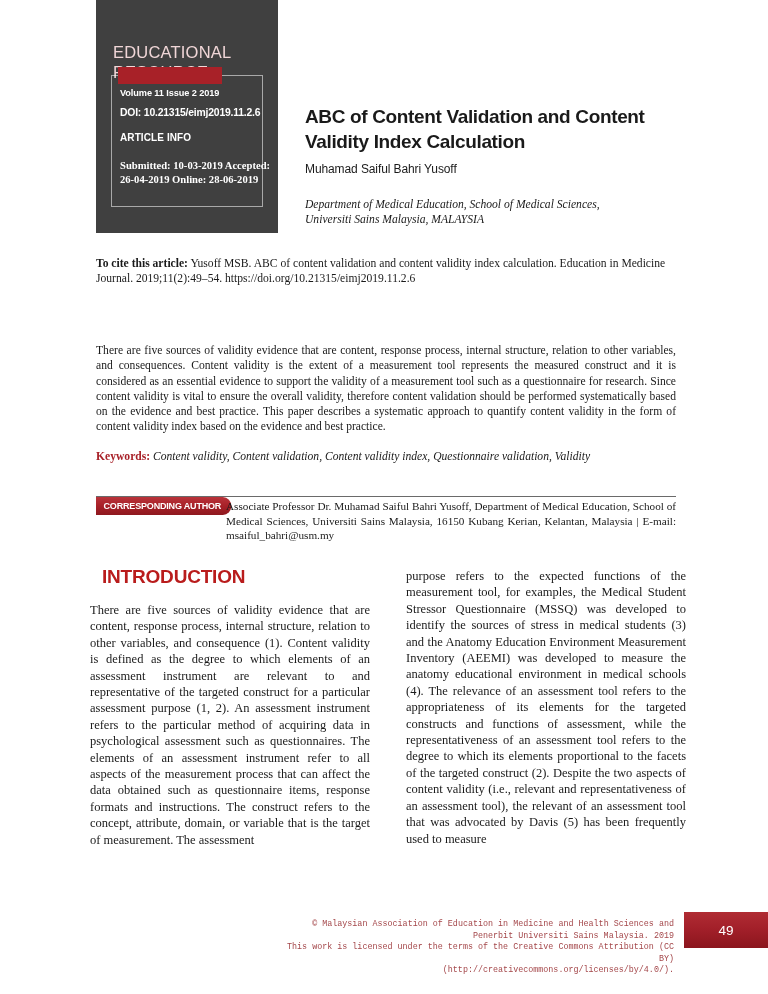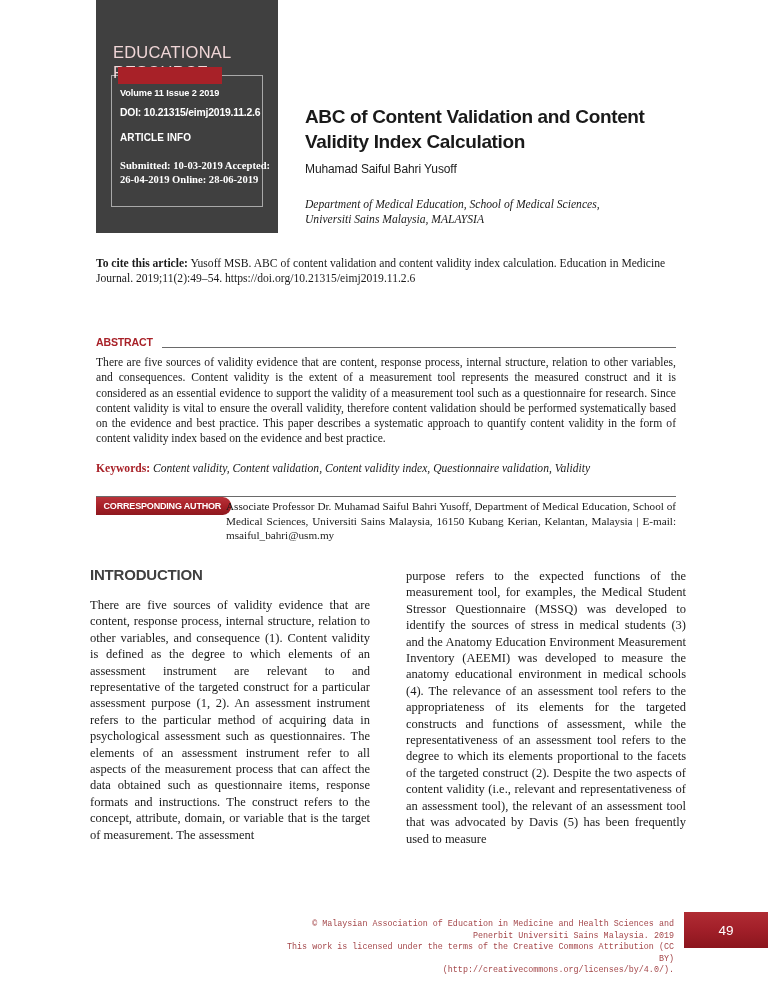--- a/index.html
+++ b/index.html
@@ -223,24 +223,24 @@
     left: 90px;
     top: 566px;
     width: 596px;
     display: flex;
     gap: 27px;
   }
   .col { width: 284px; }
   .section-head {
     font-family: "Liberation Sans", sans-serif;
     font-weight: bold;
-    font-size: 15px;
+    font-size: 19px;
     letter-spacing: -.2px;
-    color: #404040;
-    margin: 0 0 14px 0;
+    color: #b91c1c;
+    margin: 0 0 14px 12px;
   }
   .col p {
     margin: 0;
     font-size: 12.5px;
     line-height: 16.4px;
     text-align: justify;
   }
   .col.right { padding-top: 2px; margin-left: 9px; }
 
   
@@ -296,24 +296,20 @@
   <p class="article-affiliation">Department of Medical Education, School of Medical Sciences,
 Universiti Sains Malaysia, MALAYSIA</p>
 </div>
 
 <div class="citation-block">
   <p><span class="cite-lead">To cite this article:</span><span> Yusoff MSB. ABC of content validation and content validity index calculation. Education in Medicine Journal. 2019;11(2):49–54. https://doi.org/10.21315/eimj2019.11.2.6</span></p>
   <div class="citation-gap"></div>
 </div>
 
 <div class="abstract-wrap">
-  <div class="abstract-head">
-    <span class="abstract-label">ABSTRACT</span>
-    <span class="abstract-rule"></span>
-  </div>
   <p class="abstract-body">There are five sources of validity evidence that are content, response process, internal structure, relation to other variables, and consequences. Content validity is the extent of a measurement tool represents the measured construct and it is considered as an essential evidence to support the validity of a measurement tool such as a questionnaire for research. Since content validity is vital to ensure the overall validity, therefore content validation should be performed systematically based on the evidence and best practice. This paper describes a systematic approach to quantify content validity in the form of content validity index based on the evidence and best practice.</p>
   <p class="keywords"><span class="kw-lead">Keywords:</span><span class="kw-list"> Content validity, Content validation, Content validity index, Questionnaire validation, Validity</span></p>
 </div>
 
 <div class="corr-sep"></div>
 <div class="corr-badge">CORRESPONDING AUTHOR</div>
 <div class="corr-text">Associate Professor Dr. Muhamad Saiful Bahri Yusoff, Department of Medical Education, School of Medical Sciences, Universiti Sains Malaysia, 16150 Kubang Kerian, Kelantan, Malaysia | E-mail: msaiful_bahri@usm.my</div>
 
 <div class="columns">
   <div class="col left">

